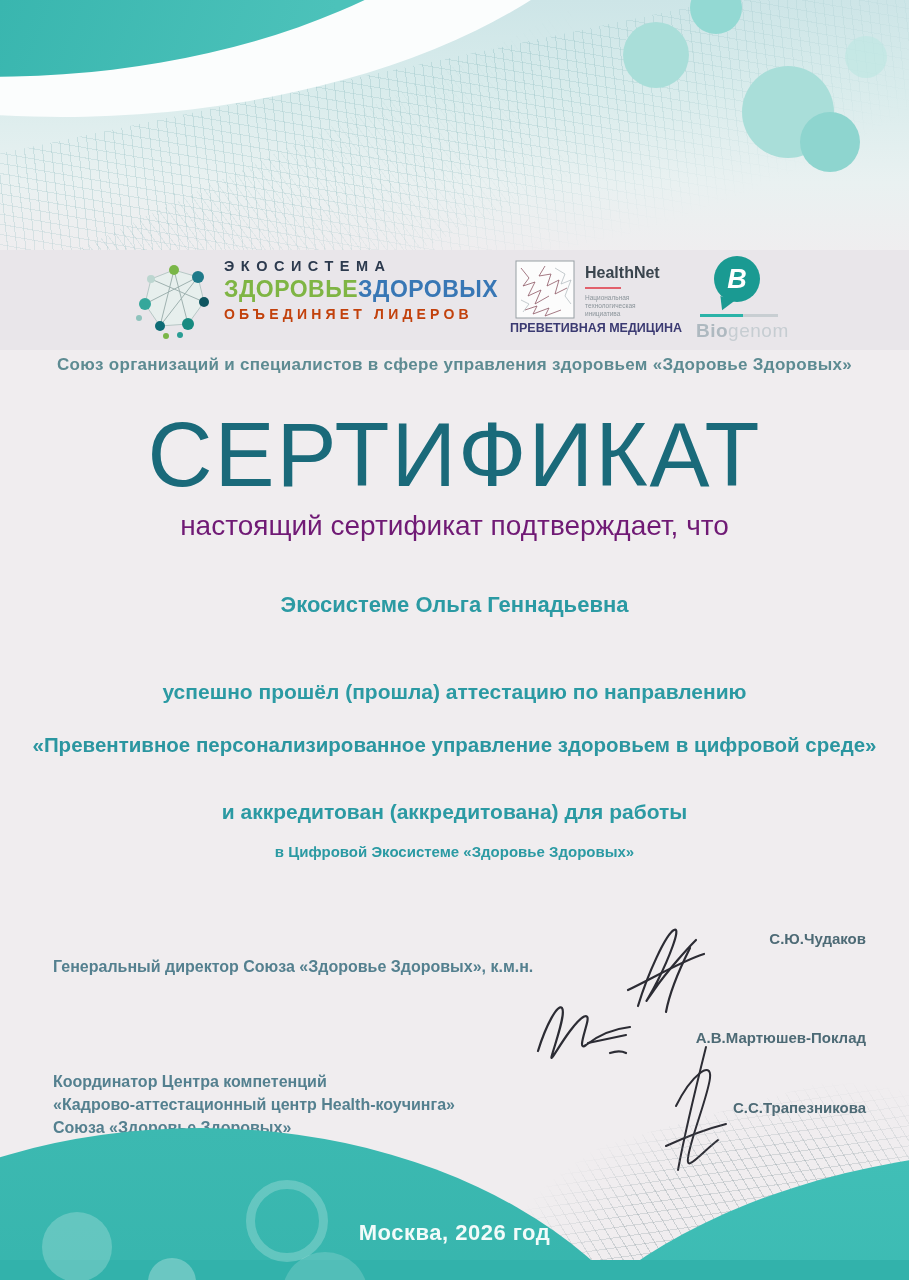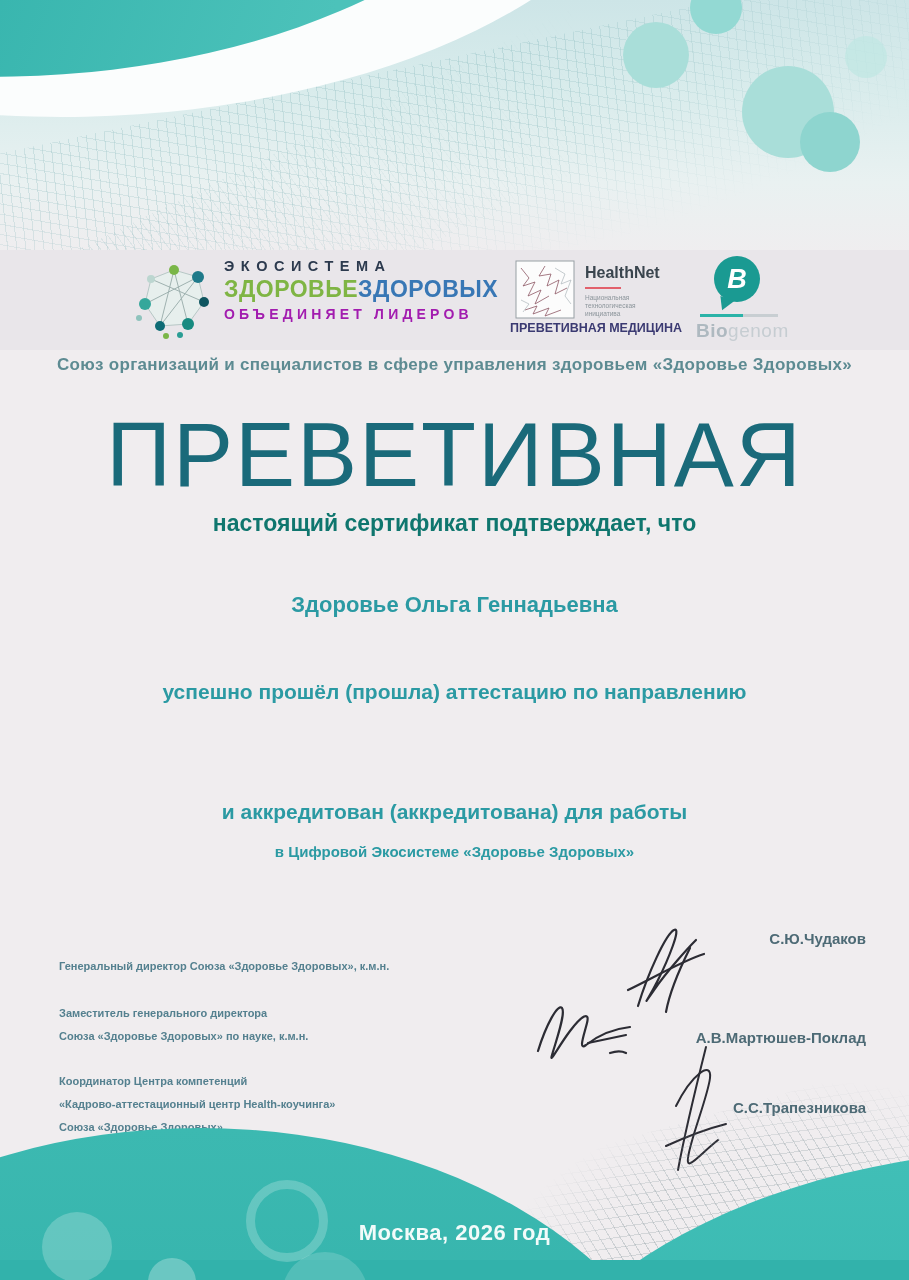--- a/index.html
+++ b/index.html
@@ -39,21 +39,21 @@
   .tb4{left:800px;top:112px;width:60px;height:60px;background:#8ed5cf;}
   .tb5{left:845px;top:36px;width:42px;height:42px;background:#bfe7e3;opacity:.7;}
   
   .logo-band{position:absolute;left:0;top:250px;width:909px;height:100px;background:#e9e6ea;}
   .eco{position:absolute;left:136px;top:8px;height:84px;}
   .eco-icon{position:absolute;left:0;top:2px;}
   .eco-text{position:absolute;left:88px;top:0;width:280px;}
   .eco-l1{font-size:14.5px;font-weight:bold;letter-spacing:6.5px;color:#2c3a4e;}
   .eco-l2{font-size:23px;font-weight:bold;margin-top:2px;letter-spacing:.5px;}
   .eco-l2 .g{color:#7fb544;} .eco-l2 .b{color:#3877b5;}
-  .eco-l3{font-size:14px;font-weight:bold;letter-spacing:4.2px;color:#a21caf;margin-top:3px;}
+  .eco-l3{font-size:14px;font-weight:bold;letter-spacing:4.2px;color:#c2410c;margin-top:3px;}
   .hn{position:absolute;left:515px;top:8px;width:170px;height:88px;}
   .hn-box{position:absolute;left:0;top:2px;}
   .hn-title{position:absolute;left:70px;top:6px;font-size:16px;font-weight:600;color:#3a454e;}
   .hn-red{position:absolute;left:70px;top:29px;width:36px;height:2px;background:#e2606c;}
   .hn-sub{position:absolute;left:70px;top:36px;font-size:6.5px;line-height:8px;color:#8b949a;}
   .hn-cap{position:absolute;left:-8px;top:63px;width:175px;font-size:12.5px;font-weight:bold;color:#3b3a72;text-align:right;}
   .bg-logo{position:absolute;left:700px;top:4px;width:110px;height:92px;}
   .bg-bubble{position:absolute;left:14px;top:2px;width:46px;height:46px;border-radius:50%;
       background:#1a9a92;color:#fff;display:flex;align-items:center;justify-content:center;
       font-size:27px;font-weight:bold;font-style:italic;}
@@ -61,29 +61,29 @@
       border-left:6px solid transparent;border-right:9px solid transparent;border-top:13px solid #1a9a92;
       transform:rotate(18deg);}
   .bg-line{position:absolute;left:0;top:60px;width:78px;height:3px;
       background:linear-gradient(90deg,#2bb3a8 0 55%,#c8ced2 55% 100%);}
   .bg-word{position:absolute;left:-4px;top:66px;font-size:19px;letter-spacing:.5px;}
   .bg-word .w1{color:#aeb9c0;font-weight:600;} .bg-word .w2{color:#c6cdd2;font-weight:400;}
   
   .center{position:absolute;left:0;right:0;text-align:center;}
   .union-line{top:355px;font-size:17px;font-weight:bold;color:#5d8b92;letter-spacing:.3px;}
   .main-title{top:404px;font-size:90px;font-weight:400;color:#1a6a7a;letter-spacing:2px;}
-  .sub-title{top:510px;font-size:23px;font-weight:bold;color:#0f766e;}
+  .sub-title{top:510px;font-size:28px;font-weight:normal;color:#701a75;}
   .t-name{top:592px;font-size:22px;font-weight:bold;color:#2b9aa3;}
   .t-date{top:647px;font-size:22px;font-weight:bold;color:#2b9aa3;}
   .t-passed{top:680px;font-size:21px;font-weight:bold;color:#2b9aa3;}
   .t-course{top:733px;font-size:20.5px;font-weight:bold;color:#2b96a0;}
   .t-accr{top:800px;font-size:21px;font-weight:bold;color:#2b9aa3;}
   .t-eco{top:843px;font-size:15px;font-weight:bold;color:#2b9aa3;}
   
-  .sig-label{position:absolute;left:59px;width:500px;font-size:11px;font-weight:bold;
+  .sig-label{position:absolute;left:53px;width:500px;font-size:16px;font-weight:bold;
       color:#54808f;line-height:23px;}
   .sl1{top:955px;} .sl2{top:1002px;} .sl3{top:1070px;}
   .sig-name{position:absolute;right:43px;font-size:15px;font-weight:600;color:#4d6a75;text-align:right;}
   .sn1{top:930px;} .sn2{top:1029px;} .sn3{top:1099px;}
   .scribble{position:absolute;}
   .sc1{left:608px;top:918px;} .sc2{left:526px;top:993px;} .sc3{left:648px;top:1042px;}
   
   .mesh-f{
     left:520px;top:1110px;width:440px;height:210px;transform:rotate(-16deg);opacity:.8;
     background:
@@ -181,44 +181,41 @@
       <div class="bg-tail"></div>
       <div class="bg-bubble">
           <span>B</span>
         </div>
       <div class="bg-line"></div>
       <div class="bg-word"><span class="w1">Bio</span><span class="w2">genom</span></div>
     </div>
   </div>
 
   <div class="center union-line">Союз организаций и специалистов в сфере управления здоровьем «Здоровье Здоровых»</div>
-  <div class="center main-title">ПРЕВЕТИВНАЯ</div>
+  <div class="center main-title">СЕРТИФИКАТ</div>
   <div class="center sub-title">настоящий сертификат подтверждает, что</div>
 
-  <div class="center t-name">Здоровье Ольга Геннадьевна</div>
+  <div class="center t-name">Экосистеме Ольга Геннадьевна</div>
   <div class="center t-passed">успешно прошёл (прошла) аттестацию по направлению</div>
+  <div class="center t-course">«Превентивное персонализированное управление здоровьем в цифровой среде»</div>
   <div class="center t-accr">и аккредитован (аккредитована) для работы</div>
   <div class="center t-eco">в Цифровой Экосистеме «Здоровье Здоровых»</div>
 
   <div class="sig-label sl1">
     <div>Генеральный директор Союза «Здоровье Здоровых», к.м.н.</div>
   </div>
   <svg class="scribble sc1" width="120" height="100" viewBox="0 0 120 100">
     <g fill="none" stroke="#2c2c34" stroke-width="2.2" stroke-linecap="round">
       <path d="M30,88 C40,55 58,16 66,12 C74,8 60,42 50,62 C40,82 32,92 46,72 C60,52 80,30 88,22"></path>
       <path d="M20,72 C45,60 76,42 96,36"></path>
       <path d="M58,94 C62,72 74,46 82,30"></path>
     </g>
   </svg>
   <div class="sig-name sn1">С.Ю.Чудаков</div>
 
-  <div class="sig-label sl2">
-    <div>Заместитель генерального директора</div>
-    <div>Союза «Здоровье Здоровых» по науке, к.м.н.</div>
-  </div>
   <svg class="scribble sc2" width="125" height="78" viewBox="0 0 125 78">
     <g fill="none" stroke="#2c2c34" stroke-width="2.2" stroke-linecap="round">
       <path d="M12,58 C20,32 32,10 36,15 C40,20 30,48 26,62 C23,72 32,54 44,38 C56,22 64,18 61,30 C58,42 52,58 60,52 C70,44 86,36 104,34"></path>
       <path d="M62,50 L100,42"></path>
       <path d="M84,60 C90,58 96,58 100,60"></path>
     </g>
   </svg>
   <div class="sig-name sn2">А.В.Мартюшев-Поклад</div>
 
   <div class="sig-label sl3">

